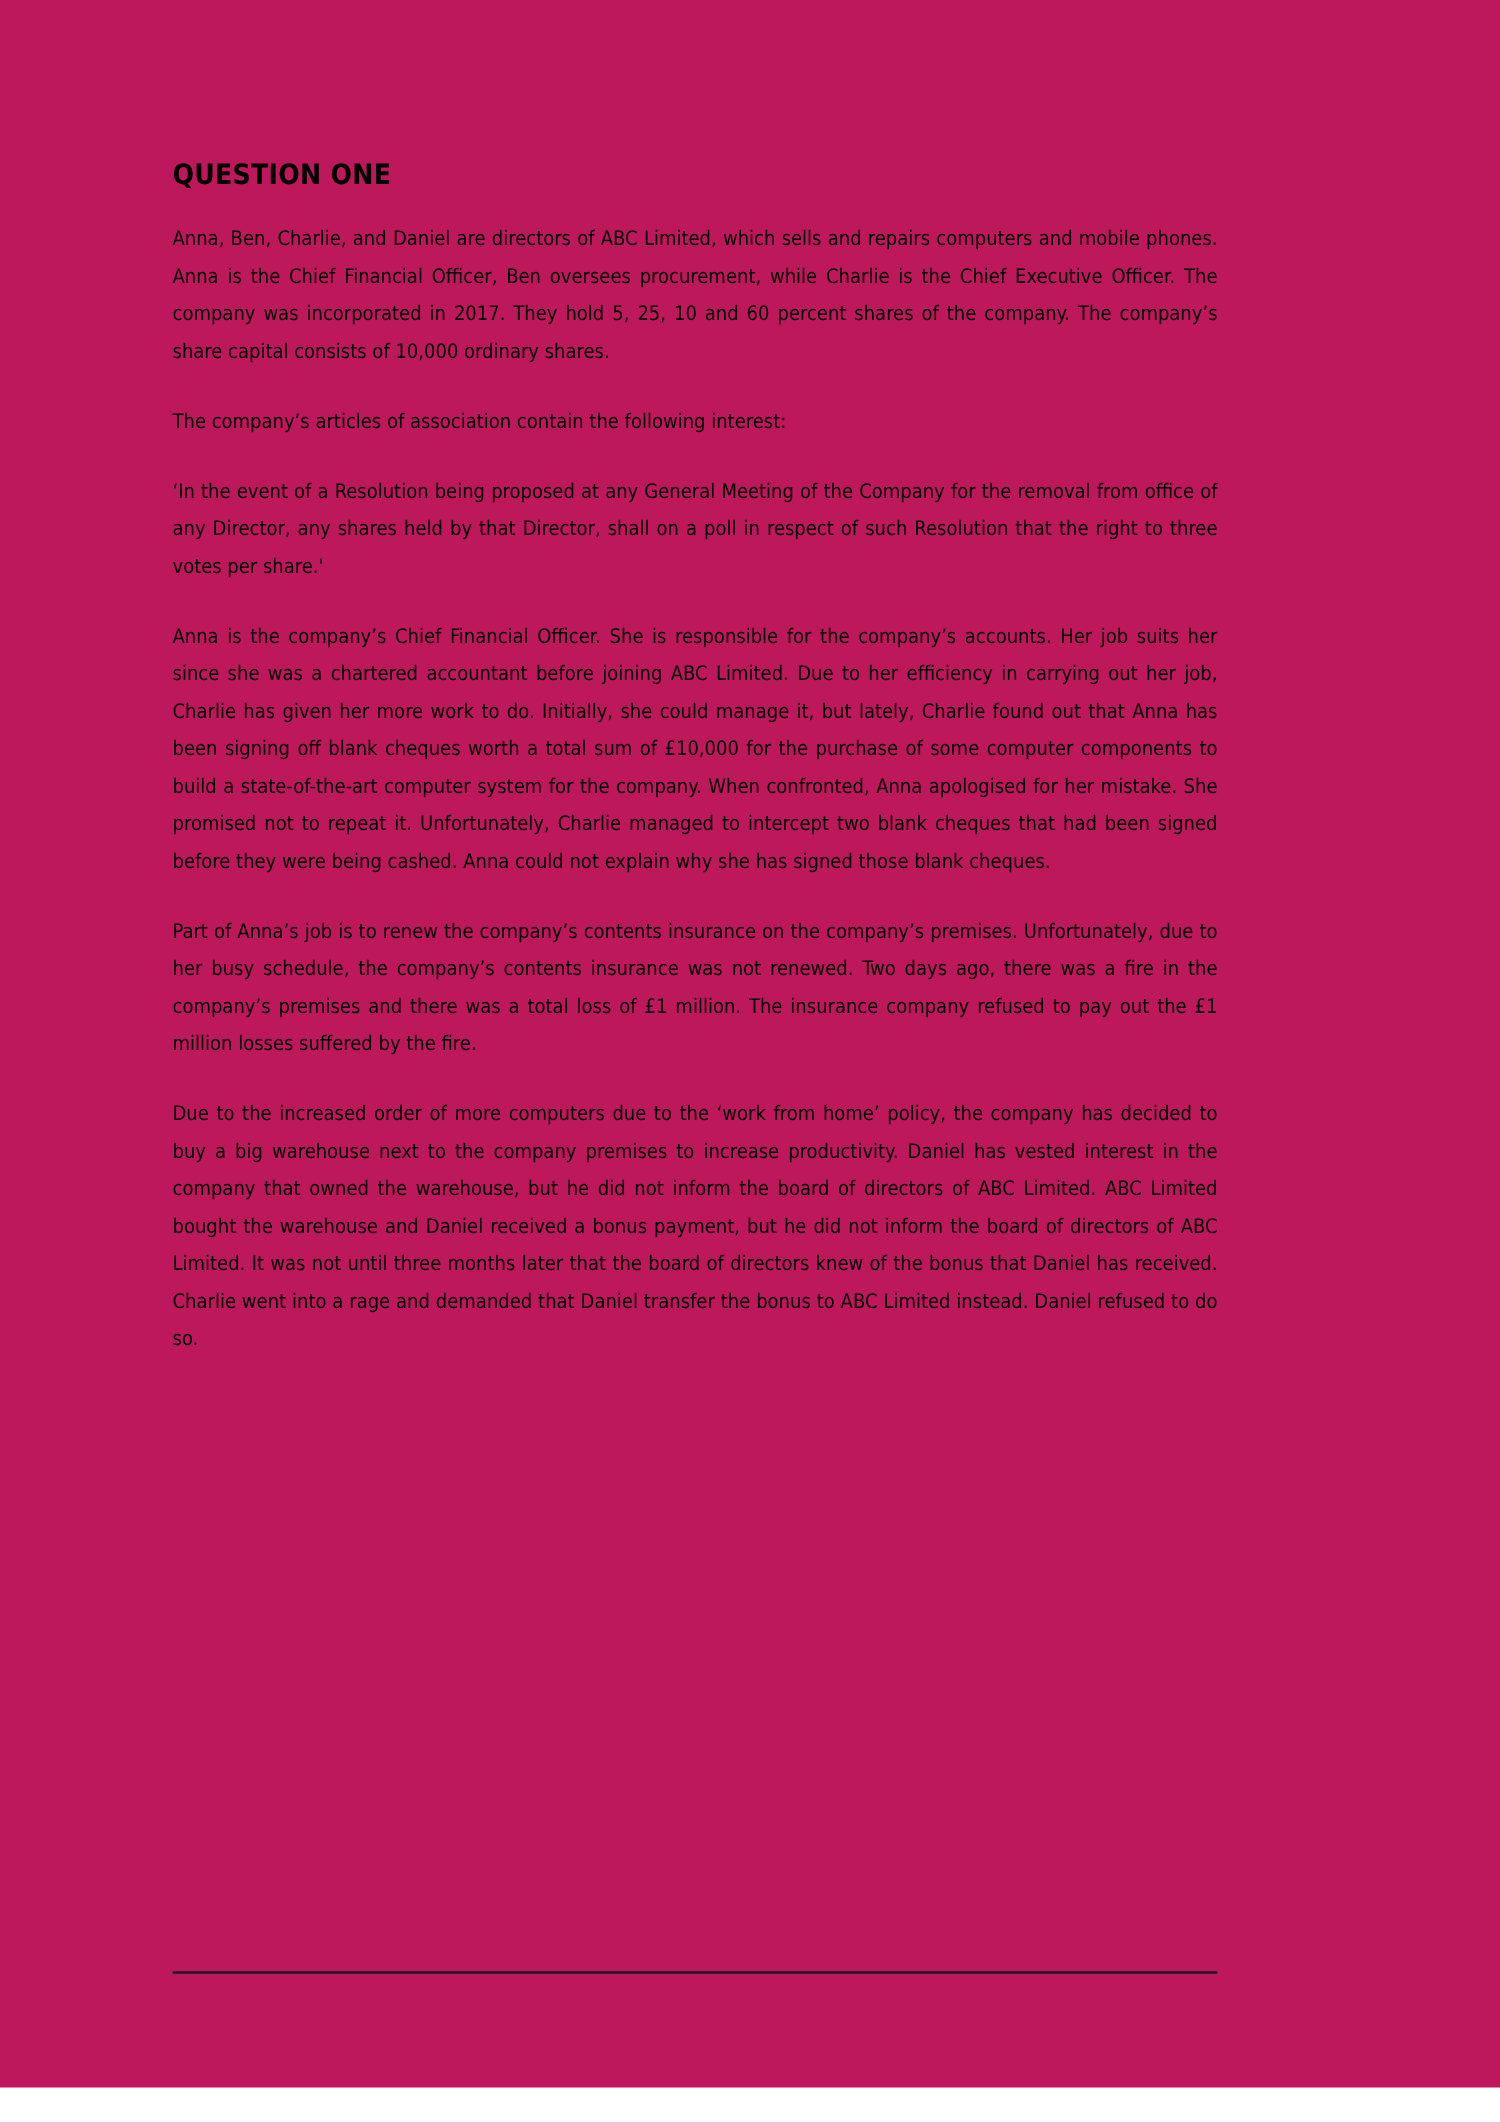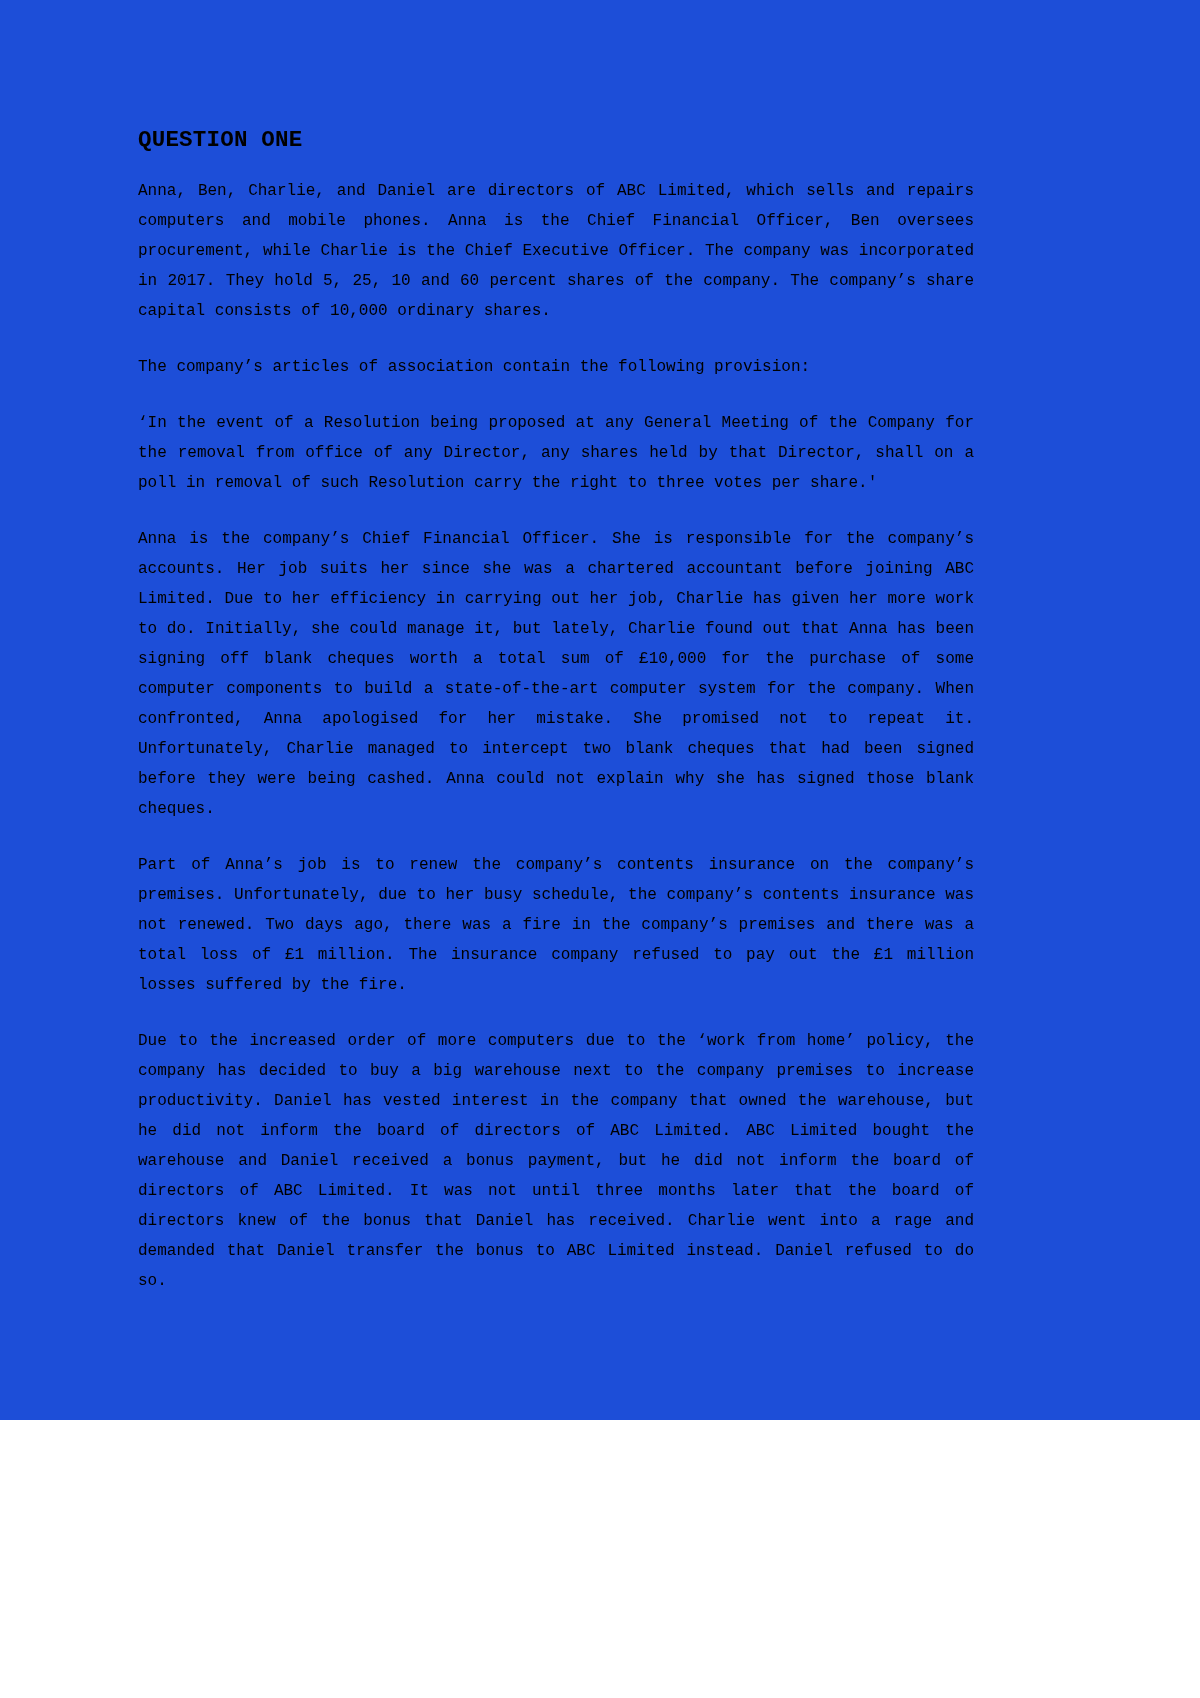--- a/index.html
+++ b/index.html
@@ -10,25 +10,24 @@
   body {
     width: 1200px;
     height: 1698px;
     font-family: "DejaVu Sans Condensed", "Liberation Sans Narrow", "Liberation Sans", sans-serif;
     color: #000000;
     -webkit-font-smoothing: none;
   }
   .page {
     position: relative;
     width: 1200px;
-    height: 1420px;
+    height: 1670px;
     box-sizing: border-box;
-    background: #1d4ed8;
+    background: #be185d;
     overflow: hidden;
-    font-family: Liberation Mono, monospace;
   }
   .content {
     position: absolute;
     left: 138px;
     top: 126px;
     width: 836px;
   }
   .doc-heading {
     font-size: 22.5px;
     font-weight: bold;
@@ -64,23 +63,23 @@
 <body>
 
 <div class="page">
 
   <div class="content">
 
     <h1 class="doc-heading">QUESTION ONE</h1>
 
     <p class="para">Anna, Ben, Charlie, and Daniel are directors of ABC Limited, which sells and repairs computers and mobile phones. Anna is the Chief Financial Officer, Ben oversees procurement, while Charlie is the Chief Executive Officer. The company was incorporated in 2017. They hold 5, 25, 10 and 60 percent shares of the company. The company’s share capital consists of 10,000 ordinary shares.</p>
 
-    <p class="para">The company’s articles of association contain the following provision:</p>
+    <p class="para">The company’s articles of association contain the following interest:</p>
 
-    <p class="para">‘In the event of a Resolution being proposed at any General Meeting of the Company for the removal from office of any Director, any shares held by that Director, shall on a poll in removal of such Resolution carry the right to three votes per share.'</p>
+    <p class="para">‘In the event of a Resolution being proposed at any General Meeting of the Company for the removal from office of any Director, any shares held by that Director, shall on a poll in respect of such Resolution that the right to three votes per share.'</p>
 
     <p class="para">Anna is the company’s Chief Financial Officer. She is responsible for the company’s accounts. Her job suits her since she was a chartered accountant before joining ABC Limited. Due to her efficiency in carrying out her job, Charlie has given her more work to do. Initially, she could manage it, but lately, Charlie found out that Anna has been signing off blank cheques worth a total sum of £10,000 for the purchase of some computer components to build a state-of-the-art computer system for the company. When confronted, Anna apologised for her mistake. She promised not to repeat it. Unfortunately, Charlie managed to intercept two blank cheques that had been signed before they were being cashed. Anna could not explain why she has signed those blank cheques.</p>
 
     <p class="para">Part of Anna’s job is to renew the company’s contents insurance on the company’s premises. Unfortunately, due to her busy schedule, the company’s contents insurance was not renewed. Two days ago, there was a fire in the company’s premises and there was a total loss of £1 million. The insurance company refused to pay out the £1 million losses suffered by the fire.</p>
 
     <p class="para last">Due to the increased order of more computers due to the ‘work from home’ policy, the company has decided to buy a big warehouse next to the company premises to increase productivity. Daniel has vested interest in the company that owned the warehouse, but he did not inform the board of directors of ABC Limited. ABC Limited bought the warehouse and Daniel received a bonus payment, but he did not inform the board of directors of ABC Limited. It was not until three months later that the board of directors knew of the bonus that Daniel has received. Charlie went into a rage and demanded that Daniel transfer the bonus to ABC Limited instead. Daniel refused to do so.</p>
 
   </div>
 
   <hr class="rule">

